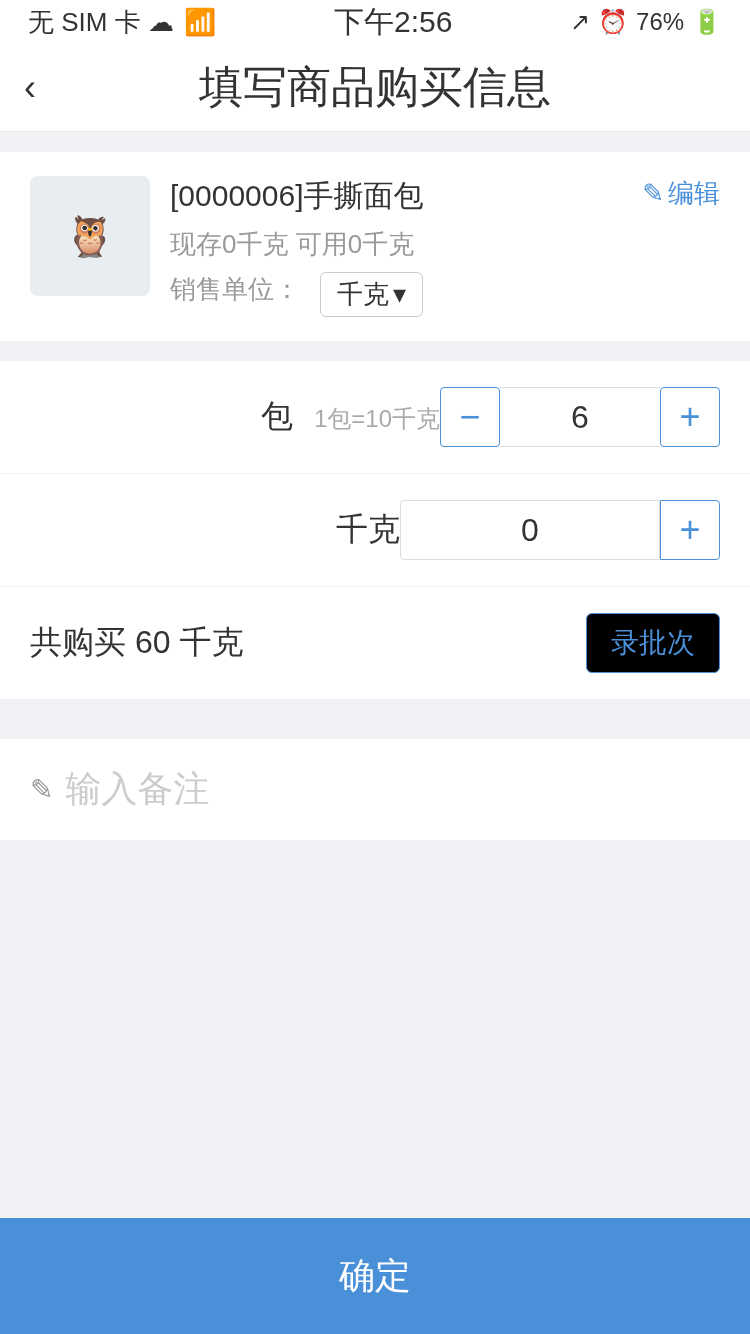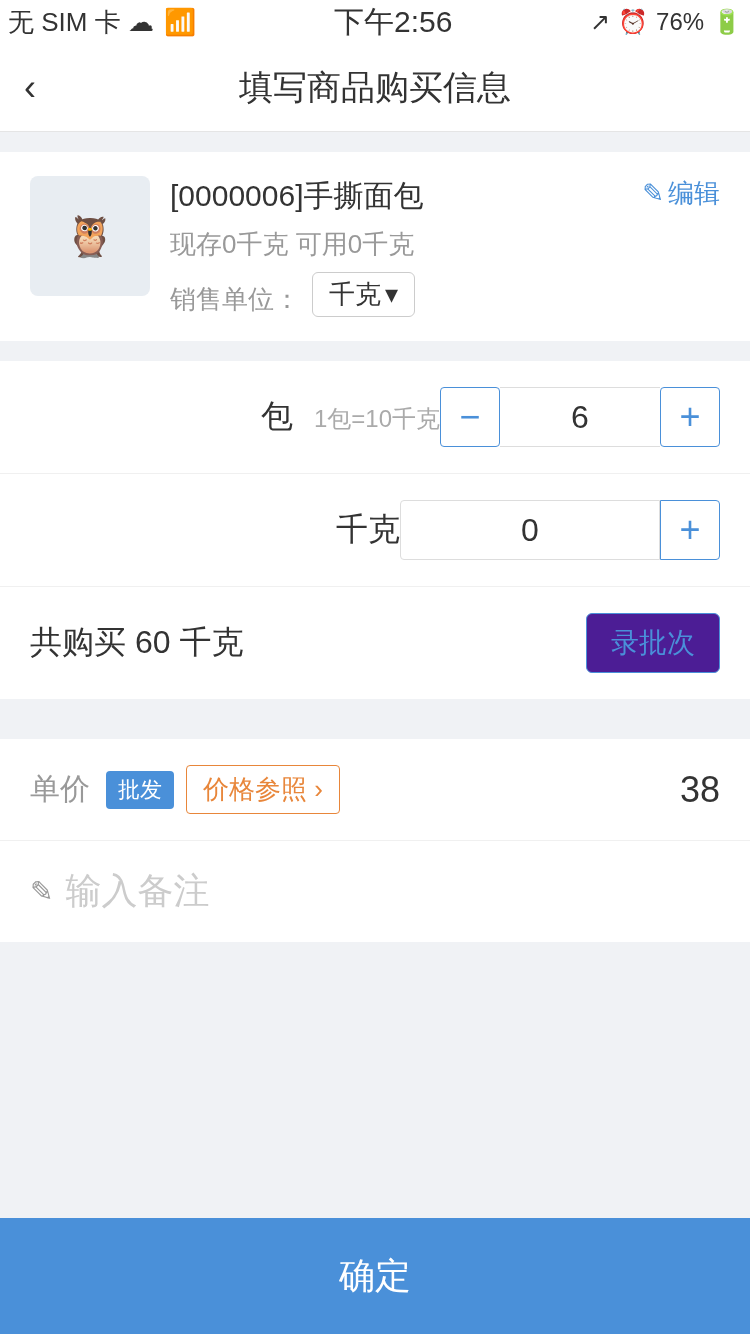--- a/index.html
+++ b/index.html
@@ -13,21 +13,21 @@
       color: #333;
     }
 
     
     .status-bar {
       height: 44px;
       background: #fff;
       display: flex;
       align-items: center;
       justify-content: space-between;
-      padding: 0 8px;
+      padding: 0 28px;
       font-size: 26px;
       color: #333;
     }
     .status-left { display: flex; align-items: center; gap: 10px; }
     .status-center { font-size: 30px; font-weight: 500; }
     .status-right { display: flex; align-items: center; gap: 8px; font-size: 24px; }
 
     
     .nav-bar {
       height: 88px;
@@ -39,21 +39,21 @@
       border-bottom: 1px solid #e5e5e5;
     }
     .nav-back {
       position: absolute;
       left: 24px;
       font-size: 36px;
       color: #333;
       cursor: pointer;
     }
     .nav-title {
-      font-size: 34px;
+      font-size: 44px;
       font-weight: 500;
       color: #333;
     }
 
     
     .product-card {
       background: #fff;
       padding: 24px 30px;
       display: flex;
       align-items: flex-start;
@@ -70,21 +70,21 @@
       justify-content: center;
       flex-shrink: 0;
     }
     .owl-icon {
       font-size: 40px;
       color: #8899aa;
     }
     .product-info { flex: 1; }
     .product-name { font-size: 30px; color: #333; font-weight: 500; margin-bottom: 10px; }
     .product-stock { font-size: 26px; color: #999; margin-bottom: 10px; }
-    .product-unit { font-size: 26px; color: #999; display: flex; align-items: flex-end; gap: 12px; }
+    .product-unit { font-size: 26px; color: #999; display: flex; align-items: flex-start; gap: 20px; }
     .unit-select {
       border: 1px solid #ccc;
       border-radius: 6px;
       padding: 4px 16px;
       font-size: 26px;
       color: #333;
       background: #fff;
       display: inline-flex;
       align-items: center;
       gap: 4px;
@@ -187,21 +187,21 @@
     .summary-text {
       font-size: 32px;
       color: #333;
     }
     .batch-btn {
       border: 1px solid #4a90d9;
       border-radius: 6px;
       padding: 10px 24px;
       font-size: 28px;
       color: #4a90d9;
-      background: #4c1d95;
+      background: #000000;
       cursor: pointer;
     }
 
     
     .price-section {
       background: #fff;
       margin-top: 20px;
     }
     .price-row {
       display: flex;
@@ -370,28 +370,20 @@
 </div>
 
 <div class="summary-row">
   <span class="summary-text">共购买 60 千克</span>
   <button class="batch-btn">录批次</button>
 </div>
 
 <div class="separator"></div>
 
 <div class="price-section">
-  <div class="price-row">
-    <span class="price-label">单价</span>
-    <span class="price-tag">批发</span>
-    <button class="price-ref-btn">
-      <span>价格参照 ›</span>
-    </button>
-    <span class="price-value">38</span>
-  </div>
 
   <div class="amount-section">
     <div class="remark-row">
       <span class="remark-icon">✎</span>
       <span class="remark-text">输入备注</span>
     </div>
   </div>
 </div>
 
 <div class="bottom-space" style="height:380px;"></div>

